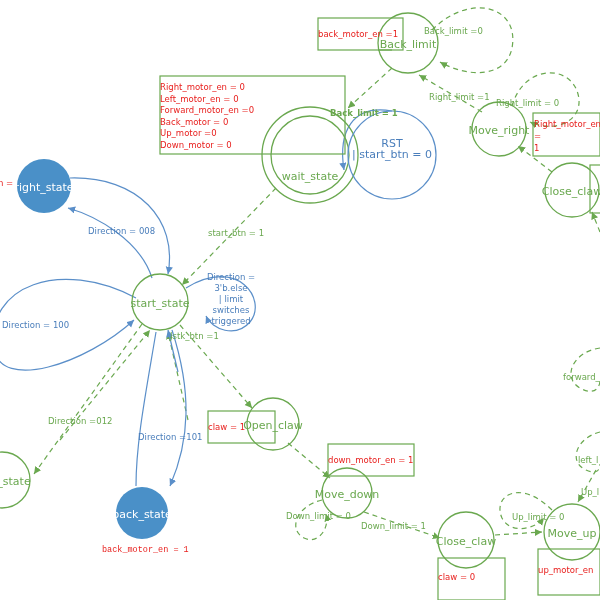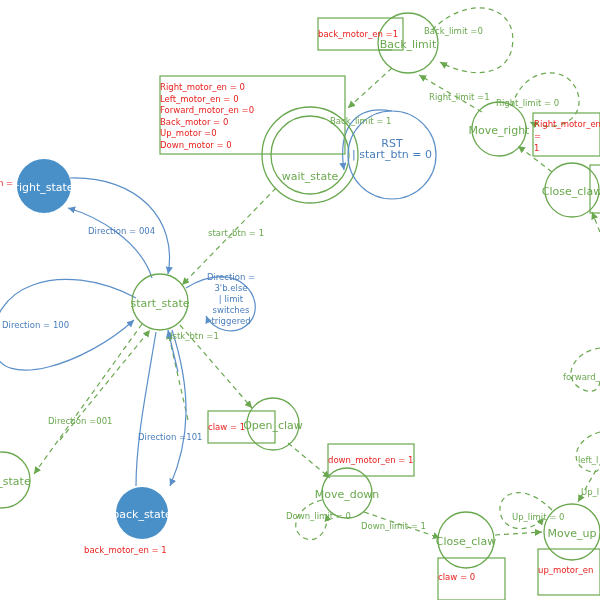--- a/index.html
+++ b/index.html
@@ -149,30 +149,30 @@
     Right_motor_en = 0<br>Left_motor_en = 0<br>Forward_motor_en =0<br>Back_motor = 0<br>Up_motor =0<br>Down_motor = 0
   </div>
   <div class="lbl red" style="left:318px;top:29px;width:85px;">back_motor_en =1</div>
   <div class="lbl red" style="left:534px;top:118px;width:66px;line-height:12px;">Right_motor_en =<br>1</div>
   <div class="lbl red" style="left:208px;top:422px;width:67px;">claw = 1</div>
   <div class="lbl red" style="left:328px;top:455px;width:86px;">down_motor_en = 1</div>
   <div class="lbl red" style="left:438px;top:572px;width:64px;">claw = 0</div>
   <div class="lbl red" style="left:538px;top:565px;width:66px;">up_motor_en</div>
 
   <div class="lbl red" style="left:-2px;top:178px;">n =</div>
-  <div class="lbl red" style="left:84px;top:545px;">back_motor_en = 1</div>
+  <div class="lbl red" style="left:102px;top:545px;font-family:Liberation Mono, monospace;">back_motor_en = 1</div>
   <div class="lbl green" style="left:424px;top:26px;">Back_limit =0</div>
-  <div class="lbl green" style="left:330px;top:116px;">Back_limit = 1</div>
+  <div class="lbl green" style="left:330px;top:108px;font-weight:bold;">Back_limit = 1</div>
   <div class="lbl green" style="left:429px;top:92px;">Right_limit =1</div>
   <div class="lbl green" style="left:496px;top:98px;">Right_limit = 0</div>
   <div class="lbl green" style="left:208px;top:228px;">start_btn = 1</div>
   <div class="lbl green" style="left:170px;top:331px;">Jstk_btn =1</div>
-  <div class="lbl blue" style="left:88px;top:226px;">Direction = 004</div>
+  <div class="lbl blue" style="left:88px;top:226px;">Direction = 008</div>
   <div class="lbl blue" style="left:2px;top:320px;">Direction = 100</div>
-  <div class="lbl green" style="left:48px;top:416px;">Direction =001</div>
+  <div class="lbl green" style="left:48px;top:416px;">Direction =012</div>
   <div class="lbl blue" style="left:138px;top:432px;">Direction  =101</div>
   <div class="lbl blue" style="left:205px;top:272px;width:52px;text-align:center;white-space:normal;line-height:11px;">Direction =<br>3'b.else<br>| limit<br>switches<br>triggered</div>
   <div class="lbl green" style="left:286px;top:511px;">Down_limit = 0</div>
   <div class="lbl green" style="left:361px;top:521px;">Down_limit = 1</div>
   <div class="lbl green" style="left:512px;top:512px;">Up_limit = 0</div>
   <div class="lbl green" style="left:581px;top:487px;">Up_li</div>
   <div class="lbl green" style="left:563px;top:372px;">forward_l</div>
   <div class="lbl green" style="left:578px;top:455px;">left_l</div>
 
 </div>

